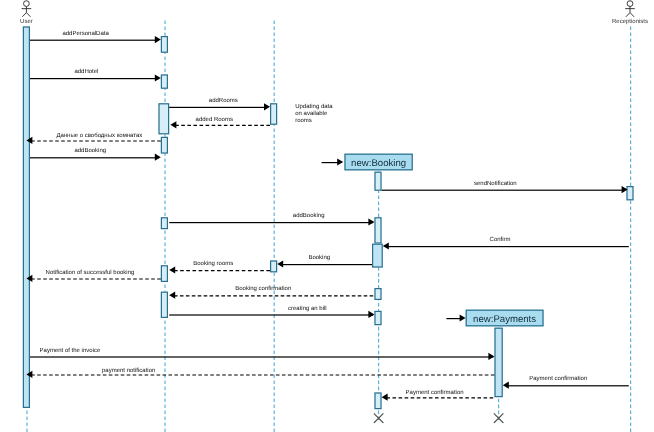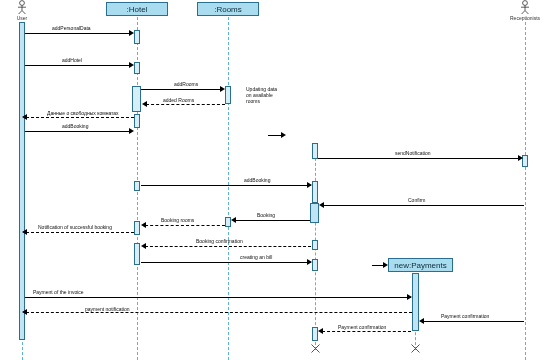--- a/index.html
+++ b/index.html
@@ -108,28 +108,25 @@
     <svg width="12" height="15" viewBox="0 0 12 15">
       <circle cx="6" cy="3" r="2.4" fill="none" stroke="#333" stroke-width="0.8"></circle>
       <line x1="6" y1="5.4" x2="6" y2="10.5" stroke="#333" stroke-width="0.8"></line>
       <line x1="2" y1="7.2" x2="10" y2="7.2" stroke="#333" stroke-width="0.8"></line>
       <line x1="6" y1="10.5" x2="2.6" y2="14" stroke="#333" stroke-width="0.8"></line>
       <line x1="6" y1="10.5" x2="9.4" y2="14" stroke="#333" stroke-width="0.8"></line>
     </svg>
     <span>User</span>
   </div>
 
-  <div class="obj-box" style="left:106px;top:2px;width:62px;">
-    <span>:Hotel</span>
-  </div>
-
-  <div class="obj-box" style="left:197px;top:2px;width:62px;">
-    <span>:Rooms</span>
-  </div>
-
+
+
+  <div class="obj-box" style="left:287px;top:128px;width:57px;">
+    <span>new:Booking</span>
+  </div>
 
   <div class="obj-box" style="left:388px;top:258px;width:65px;">
     <span>new:Payments</span>
   </div>
 
   <div class="actor" style="left:510px;top:0px;">
     <svg width="12" height="15" viewBox="0 0 12 15">
       <circle cx="6" cy="3" r="2.4" fill="none" stroke="#333" stroke-width="0.8"></circle>
       <line x1="6" y1="5.4" x2="6" y2="10.5" stroke="#333" stroke-width="0.8"></line>
       <line x1="2" y1="7.2" x2="10" y2="7.2" stroke="#333" stroke-width="0.8"></line>

